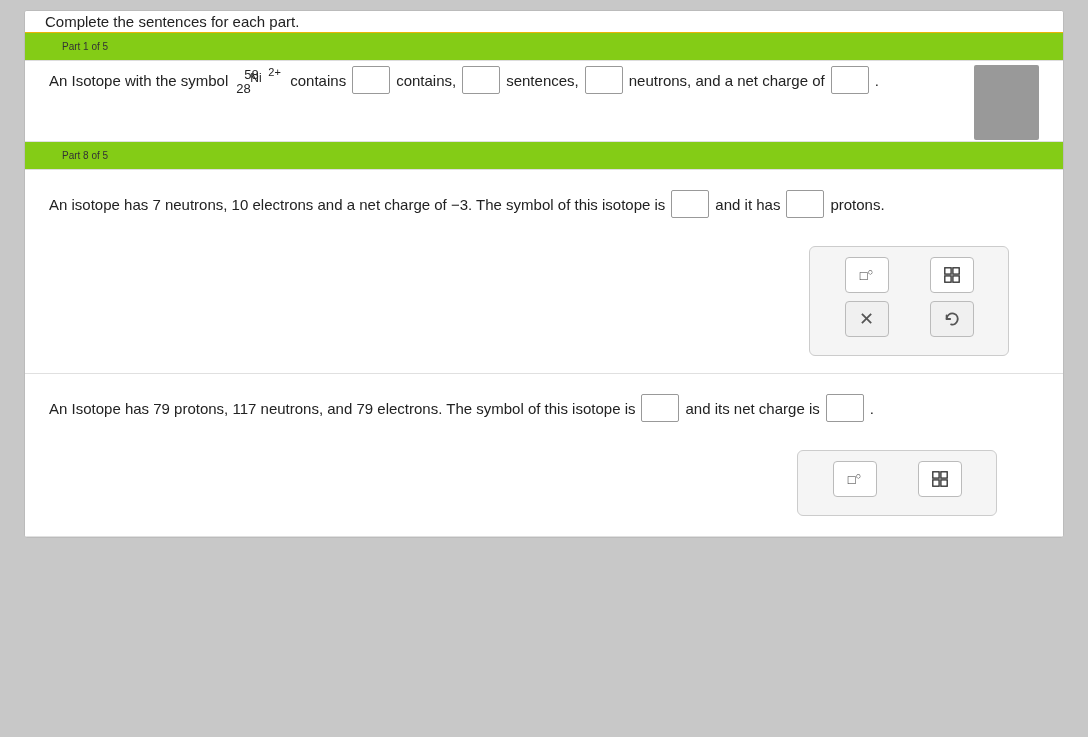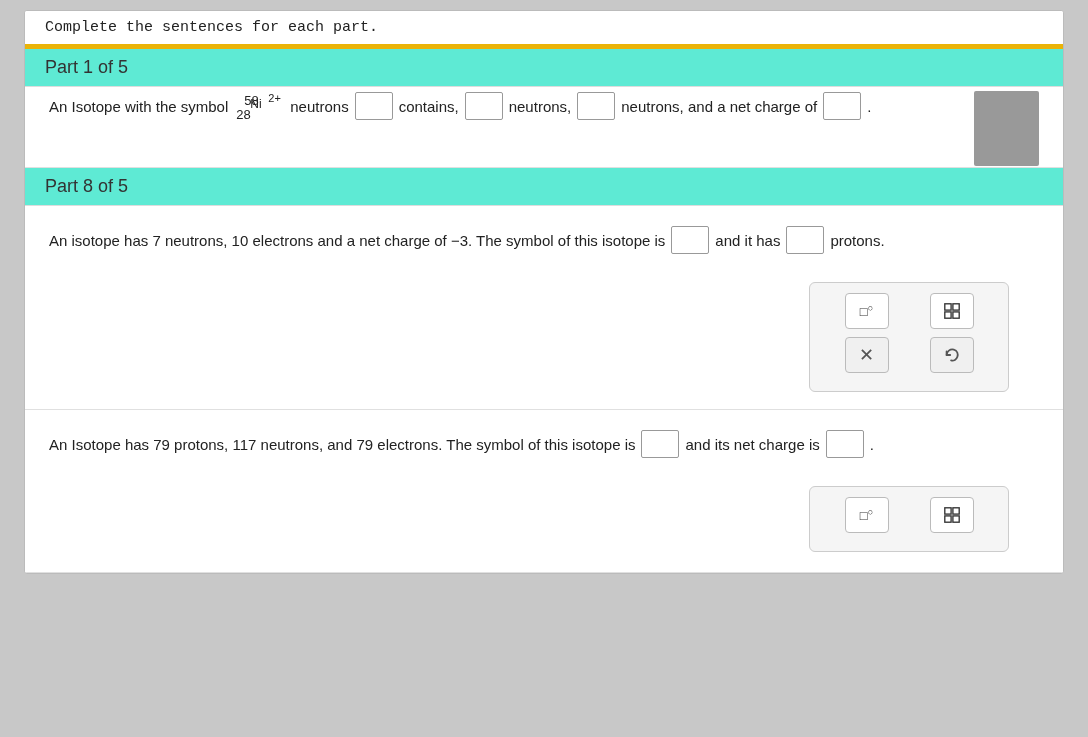--- a/index.html
+++ b/index.html
@@ -14,32 +14,31 @@
     }
     .main-container {
       background: #fff;
       border: 1px solid #bbb;
       border-radius: 3px;
       overflow: hidden;
       width: 1040px;
       margin: 0 auto;
     }
     .page-header {
-      padding: 8px 20px;
-      background: #fff;
-      border-bottom: 5px solid #eab308;
-      font-family: Liberation Mono, monospace;
+      padding: 2px 20px;
+      background: #fff;
+      border-bottom: 1px solid #eab308;
     }
     .part-section {
       border-bottom: 1px solid #e0e0e0;
     }
     .part-header {
-      background: #5eead4;
-      padding: 8px 20px;
-      font-size: 18px;
+      background: #84cc16;
+      padding: 8px 37px;
+      font-size: 10px;
       color: #333;
       border-bottom: 1px solid #ddd;
     }
     .part-content {
       padding: 4px 24px 28px 24px;
       background: #fff;
       min-height: 80px;
     }
     .sentence-line {
       display: flex;
@@ -95,21 +94,21 @@
     .key-btn.action {
       background: #f0f0f0;
       color: #555;
       font-size: 16px;
     }
     .key-btn svg {
       width: 18px;
       height: 18px;
     }
     .part3-content {
-      padding: 20px 24px 20px 24px;
+      padding: 20px 36px 20px 24px;
       background: #fff;
     }
     .keyboard-popup-bottom {
       background: #f5f5f5;
       border: 1px solid #ccc;
       border-radius: 6px;
       padding: 10px 14px;
       margin-top: 14px;
       margin-left: auto;
       width: 200px;
@@ -134,25 +133,25 @@
       <div class="sentence-line">
         <span>An Isotope with the symbol</span>
 
         <span style="display:inline-flex; flex-direction:column; align-items:flex-start; margin: 0 4px; position:relative; width:46px; height:30px;">
           <span style="position:absolute; top:-2px; left:8px; font-size:13px;">58</span>
           <span style="position:absolute; top:12px; left:0; font-size:13px;">28</span>
           <span style="position:absolute; top:3px; left:14px; font-size:12px; font-weight:normal;">Ni</span>
           <span style="position:absolute; top:-2px; left:32px; font-size:11px;">2+</span>
         </span>
 
-        <span>neutrons</span>
+        <span>contains</span>
         <input type="text" class="answer-box" style="">
         <span>contains,</span>
         <input type="text" class="answer-box" style="">
-        <span>neutrons,</span>
+        <span>sentences,</span>
         <input type="text" class="answer-box" style="">
         <span>neutrons, and a net charge of</span>
         <input type="text" class="answer-box" style="">
         <span>.</span>
       </div>
     </div>
   </div>
 
   <div class="part-section">
     <div class="part-header">

